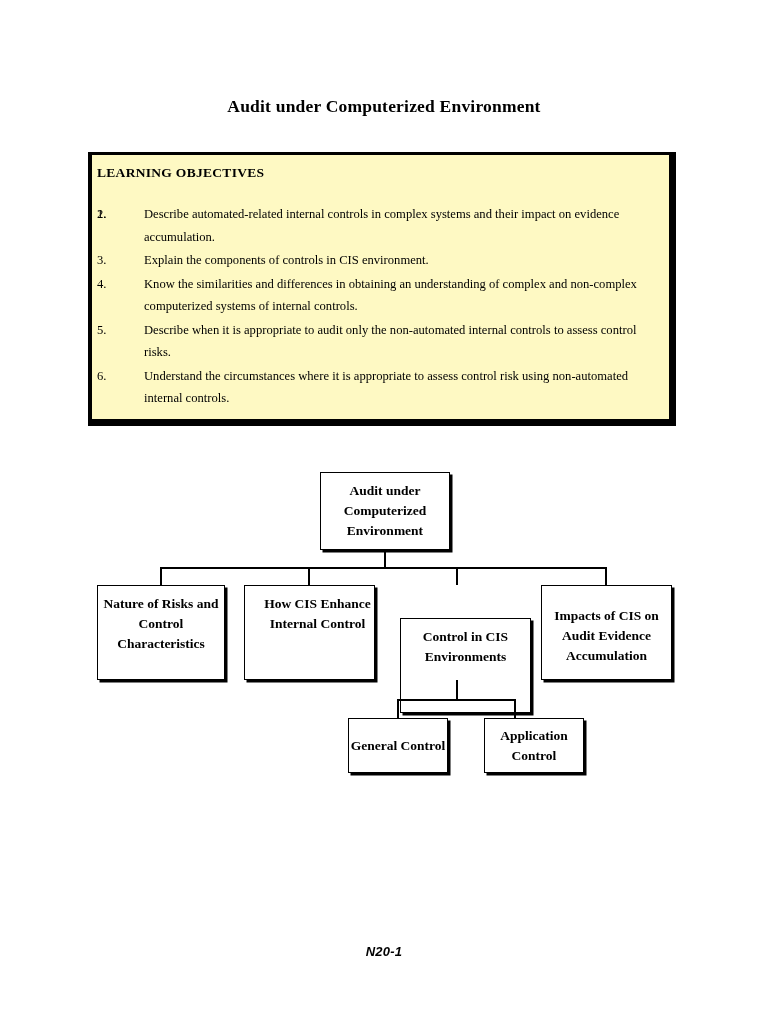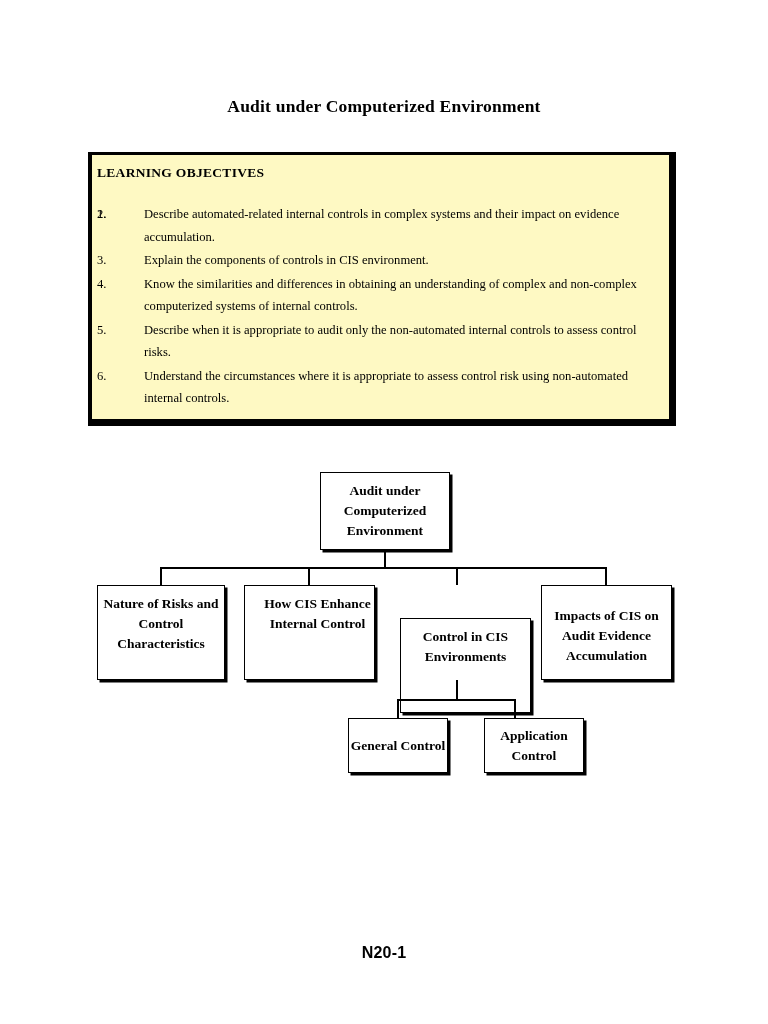--- a/index.html
+++ b/index.html
@@ -129,23 +129,24 @@
   .ln-drop3-1  { left: 514px; top: 699px; height: 19px; }
 
   
   .footer {
     position: absolute;
     left: 0;
     top: 944px;
     width: 768px;
     text-align: center;
     font-family: "Liberation Sans", "DejaVu Sans", sans-serif;
-    font-size: 16px;
+    font-size: 13px;
     font-weight: bold;
     letter-spacing: 0.2px;
+    font-style: italic;
   }
 </style>
 </head>
 <body>
 
 <div class="page-title">Audit under Computerized Environment</div>
 
 <div class="lo-box">
   <div class="lo-inner">
     <div class="lo-heading">LEARNING OBJECTIVES</div>

